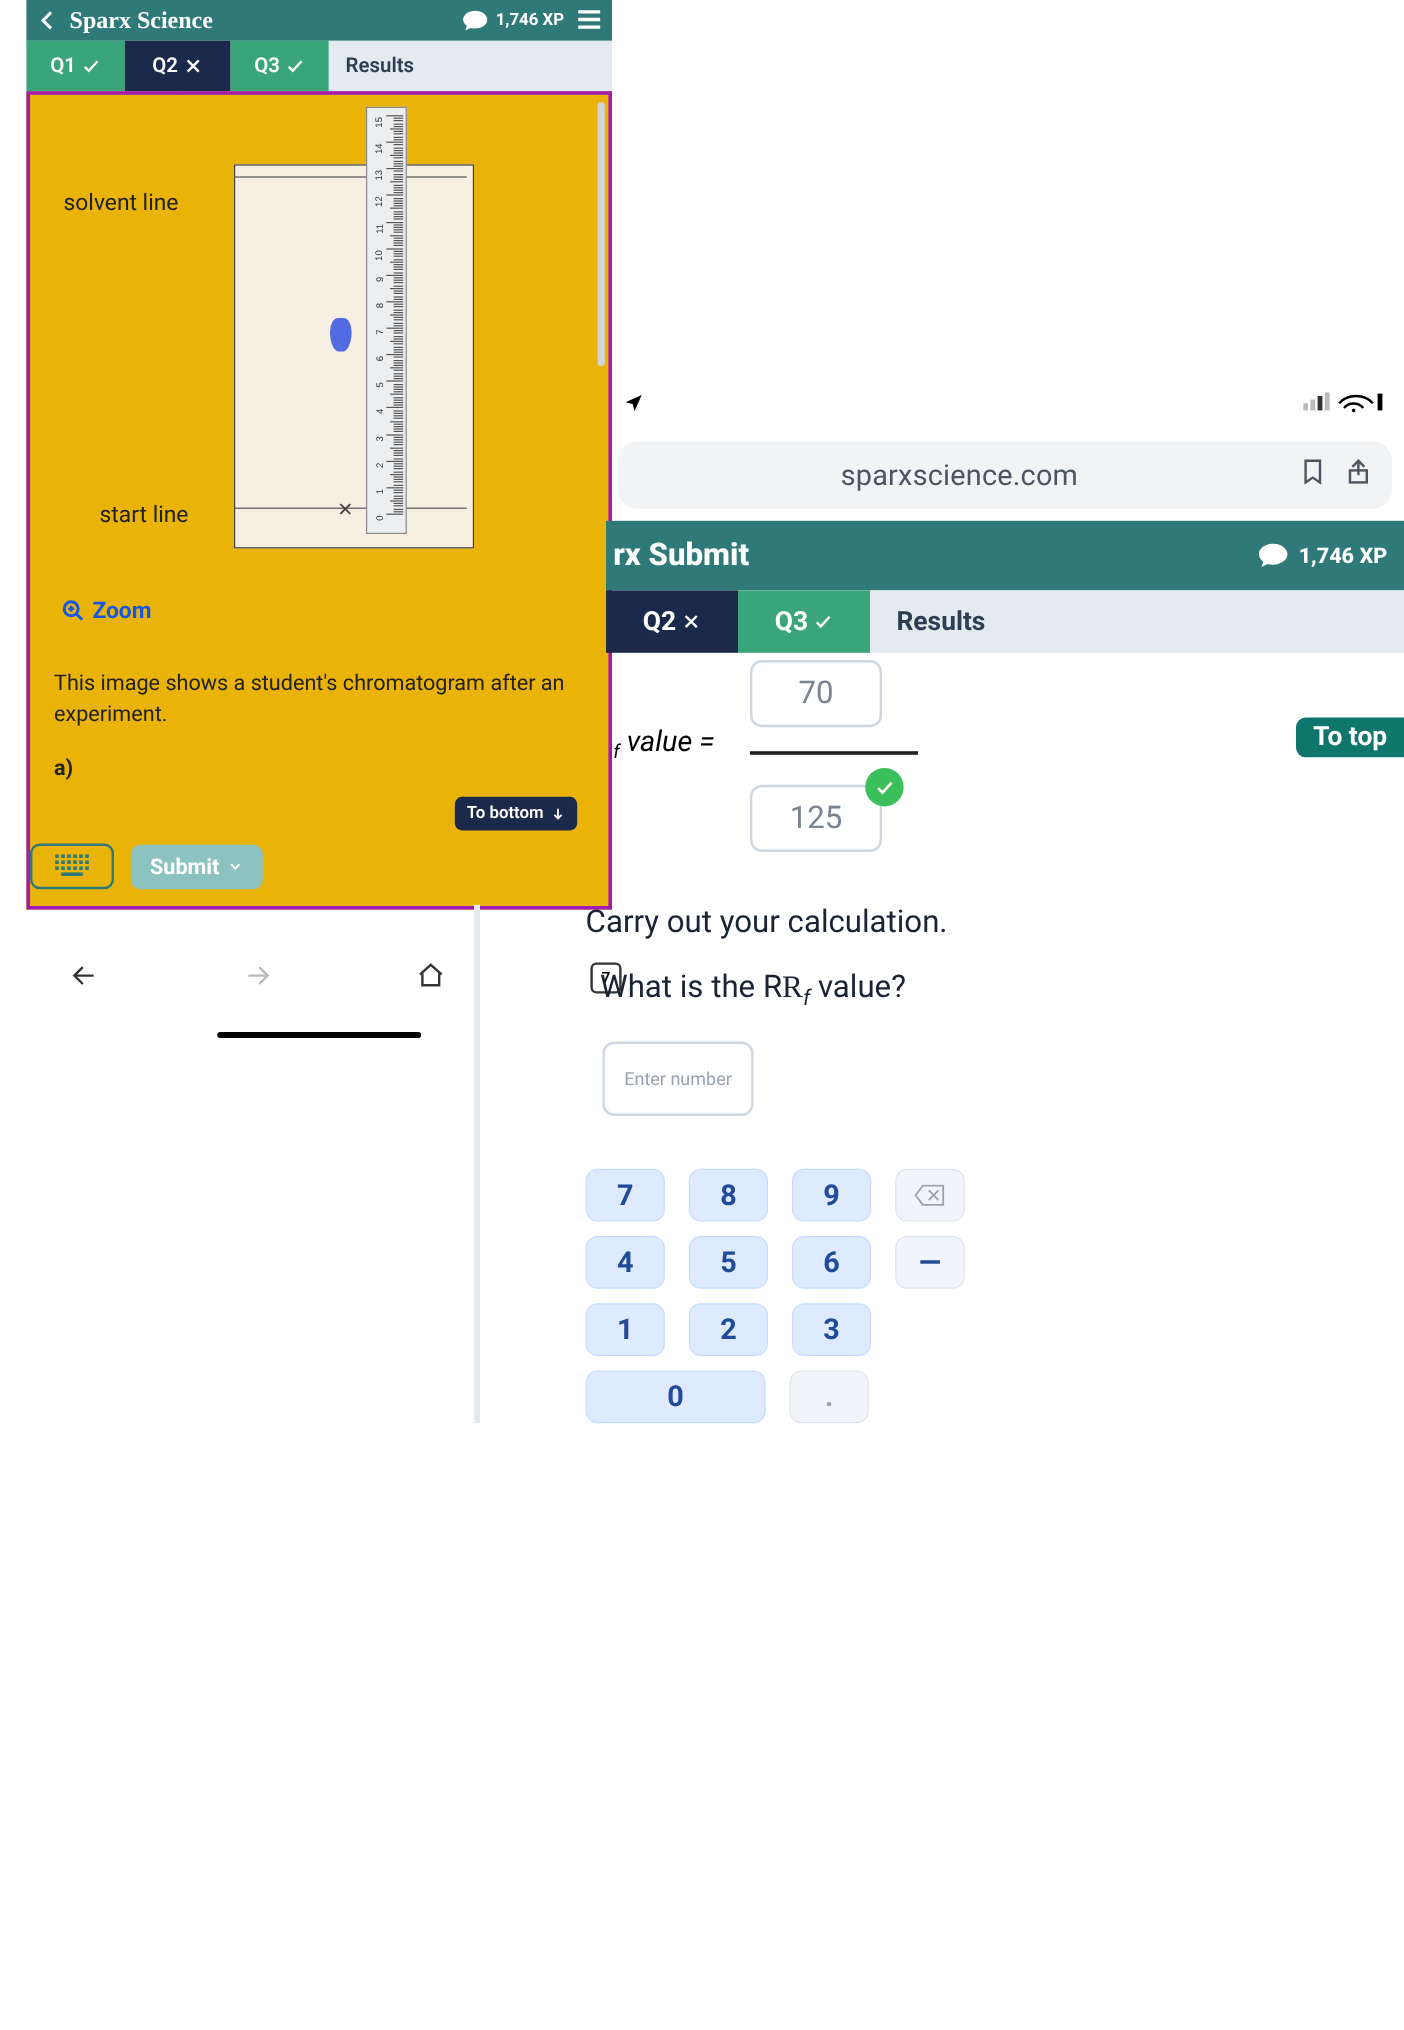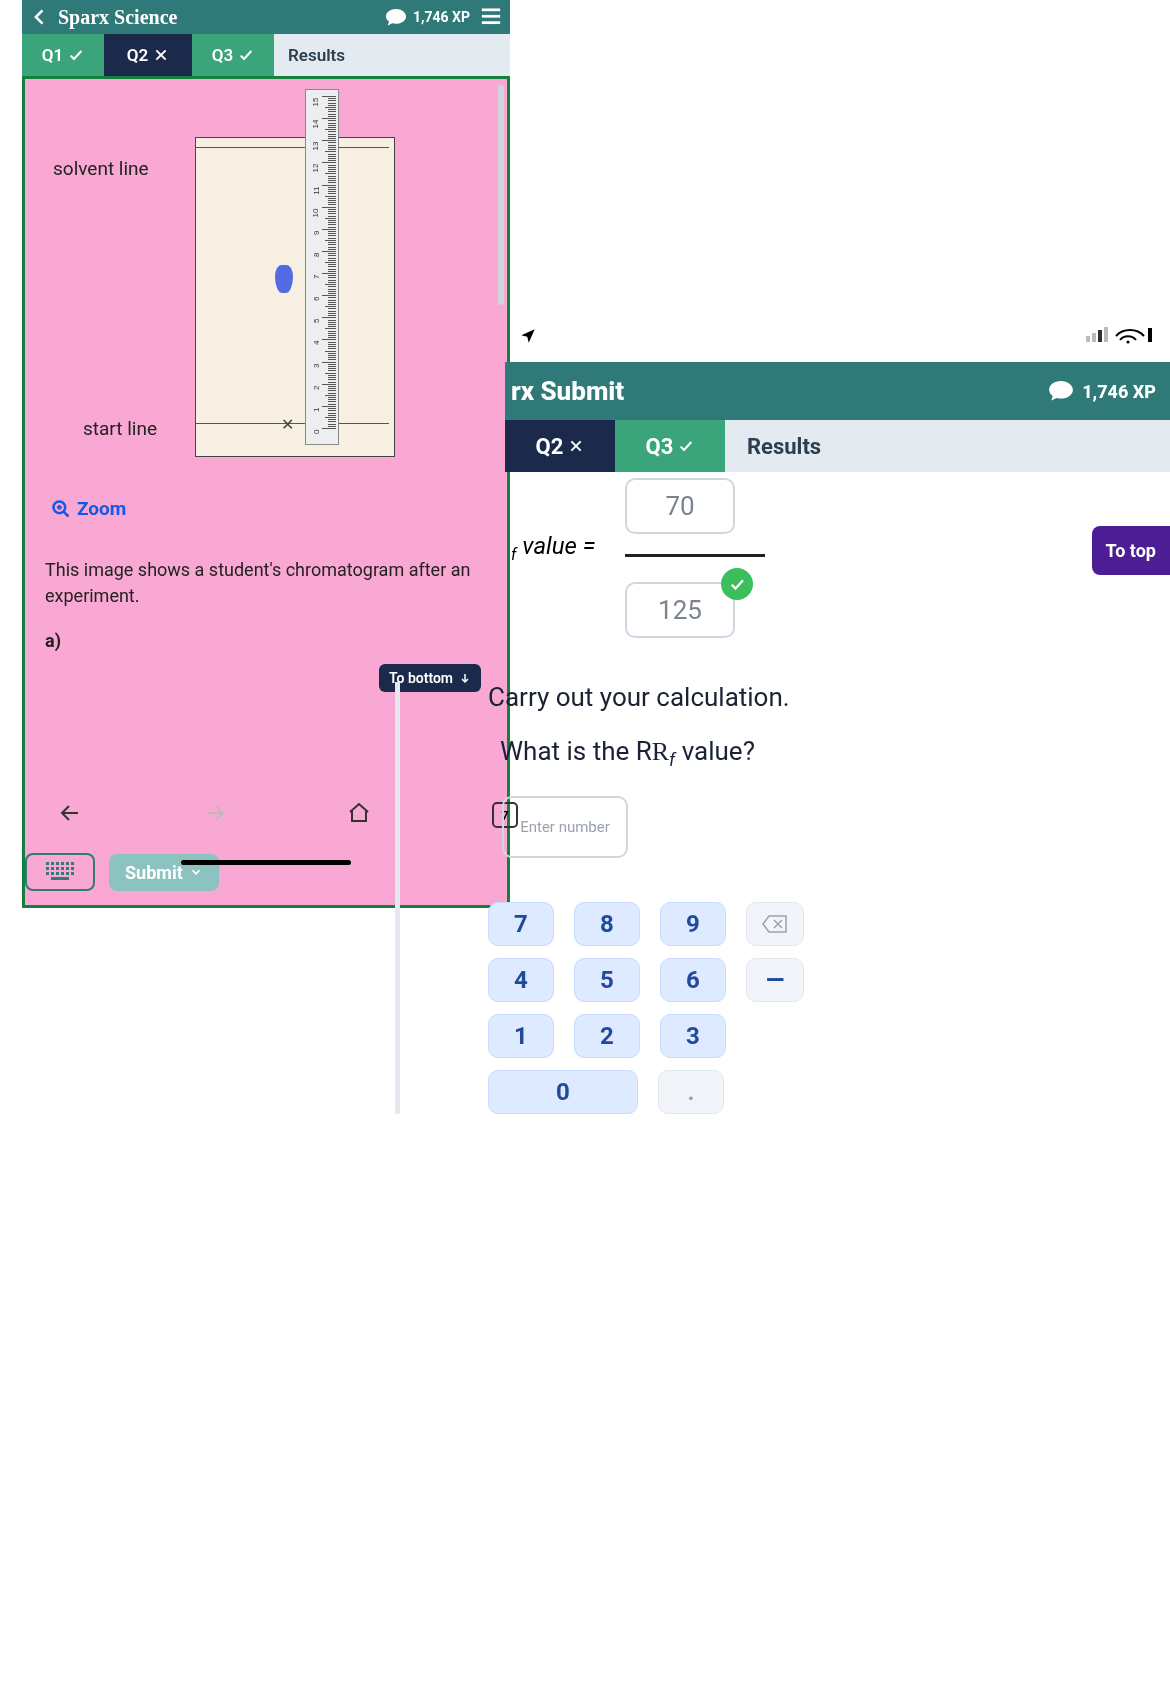--- a/index.html
+++ b/index.html
@@ -37,23 +37,23 @@
   .tab-green { background: #3aa57a; color: #fff; width: 82px; }
   .tab-dark  { background: #1b2a4a; color: #fff; width: 88px; position: relative;}
   .tab-dark::after{
     content:""; position:absolute; bottom:-8px; left:50%; transform:translateX(-50%);
     border:8px solid transparent; border-top-color:#1b2a4a;
   }
   .tab-results { background: #e3eaf0; color:#2c3e50; flex:1; justify-content:flex-start; padding-left:14px;}
   .tick-svg, .x-svg { width:16px; height:16px; }
 
   .workarea {
-    border: 3px solid #15803d;
-    background: #f9a8d4;
-    height: 832px;
+    border: 3px solid #a21caf;
+    background: #eab308;
+    height: 682px;
     position: relative;
     overflow: hidden;
   }
   .scrollbar-thumb{
     position:absolute; right:3px; top:6px; width:6px; height:220px;
     background:#cfd5da; border-radius:3px;
   }
   .chromo-wrap{
     position:absolute; left:20px; top:6px; right:20px; height:390px;
   }
@@ -194,22 +194,22 @@
   .box-bot{ position:absolute; left:120px; top:110px;}
   .frac-line{ position:absolute; left:120px; top:82px; width:140px; height:3px; background:#222;}
   .green-check{
     position:absolute; left:216px; top:96px; width:32px;height:32px;
     background:#3bbf5a; border-radius:50%;
     display:flex;align-items:center;justify-content:center;
   }
   .green-check svg{width:18px;height:18px;}
   .to-top{
     position:absolute; right:0; top:54px;
-    background:#4c1d95; color:#fff; font-weight:700; font-size:18px;
-    padding:14px 14px; border-radius:8px 0 0 8px;
+    background:#0f766e; color:#fff; font-weight:700; font-size:22px;
+    padding:4px 14px; border-radius:8px 0 0 8px;
   }
 
   .divider-row{
     display:flex; align-items:center; gap:14px; padding:6px 0 18px 8px;
     font-size:20px; font-weight:800; color:#1a2234;
   }
   .divider-row .line{ flex:1; height:5px; background:#e4e9f0; border-radius:3px;}
 
   .q-block{
     border-left:5px solid #e4e9f0; margin-left:-110px; padding-left:88px;
@@ -569,20 +569,31 @@
         <rect x="12" y="4" width="4" height="12" fill="#333"></rect>
         <rect x="18" y="1" width="4" height="15" fill="#bbb"></rect>
         <path d="M34 14c4-5 12-5 16 0" fill="none" stroke="#000" stroke-width="2"></path>
         <path d="M30 10c7-8 21-8 28 0" fill="none" stroke="#000" stroke-width="2"></path>
         <circle cx="42" cy="16" r="1.5" fill="#000"></circle>
         <rect x="62" y="2" width="4" height="14" fill="#000"></rect>
       </svg>
     </span>
   </div>
 
+  <div class="addr-row">
+    <span class="url">sparxscience.com</span>
+    <span><svg viewBox="0 0 24 24">
+          <path d="M6 3h12v18l-6-4-6 4z"></path>
+        </svg></span>
+    <span><svg viewBox="0 0 24 24">
+          <path d="M12 3v12"></path>
+          <polyline points="7 8 12 3 17 8"></polyline>
+          <rect x="5" y="11" width="14" height="10"></rect>
+        </svg></span>
+  </div>
 
   <div class="hdr2">
     <span class="title">rx Submit</span>
     <span class="chat-icon">
       <svg viewBox="0 0 24 20">
           <path fill="#fff" d="M12 1C6 1 1 4.6 1 9c0 2.3 1.3 4.4 3.4 5.8L3 19l5-2.3c1.3.3 2.6.5 4 .5 6 0 11-3.6 11-8S18 1 12 1z"></path>
         </svg>
     </span>
     <span class="xp">1,746 XP</span>
   </div>

